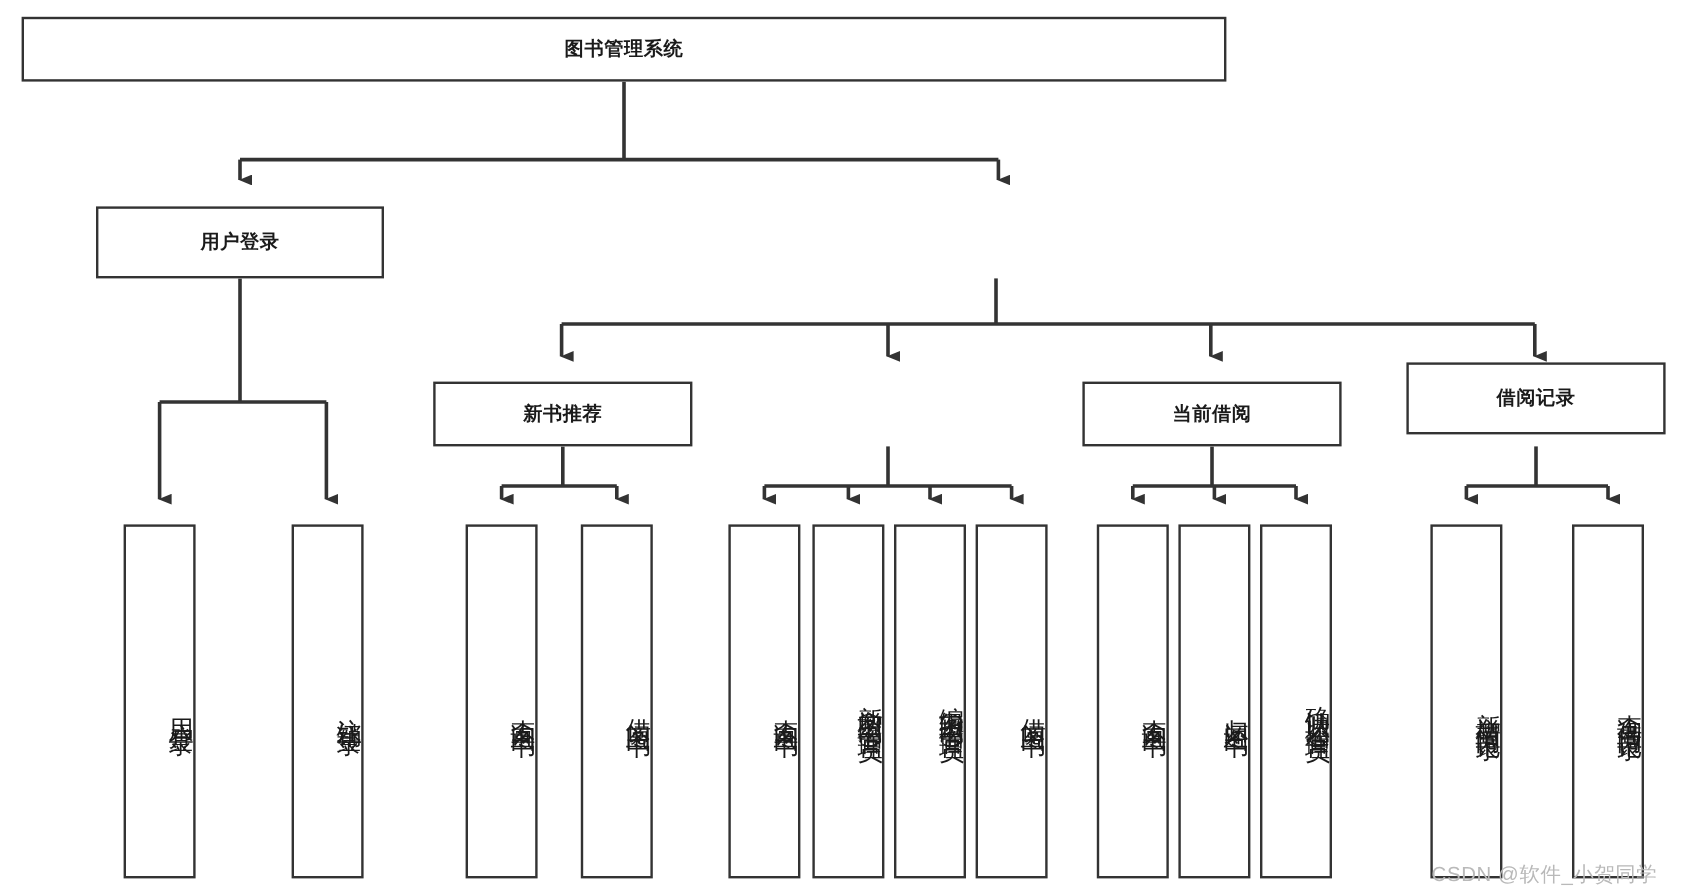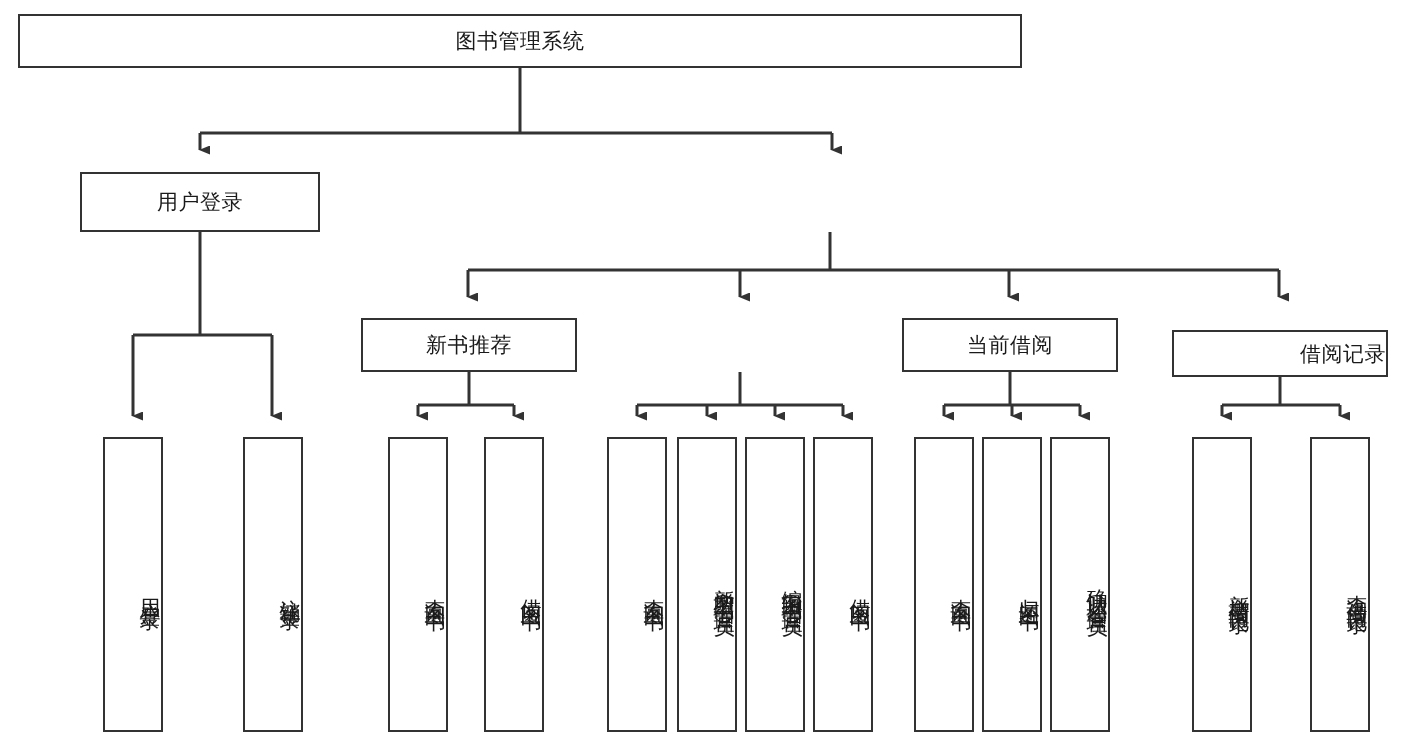--- a/index.html
+++ b/index.html
@@ -28,23 +28,24 @@
     position: absolute;
     box-sizing: border-box;
     border: 2px solid #333333;
     background: #ffffff;
     display: flex;
     align-items: center;
     justify-content: center;
     color: #1a1a1a;
   }
   .node-h {
-    font-size: 21px;
+    font-size: 16px;
     letter-spacing: 0.5px;
     white-space: nowrap;
+    font-weight: bold;
   }
   .node-v {
     font-size: 21px;
     writing-mode: vertical-rl;
     text-orientation: upright;
     letter-spacing: 4px;
     line-height: 1;
     align-items: flex-start;
     justify-content: center;
     padding-top: 10px;
@@ -123,21 +124,21 @@
   <div class="node node-h" style="left: 80px; top: 172px; width: 240px; height: 60px;">
     <span>用户登录</span>
   </div>
 
   <div class="node node-h" style="left: 361px; top: 318px; width: 216px; height: 54px;">
     <span>新书推荐</span>
   </div>
   <div class="node node-h" style="left: 902px; top: 318px; width: 216px; height: 54px;">
     <span>当前借阅</span>
   </div>
-  <div class="node node-h" style="left: 1172px; top: 330px; width: 216px; height: 47px; justify-content: flex-end;">
+  <div class="node node-h" style="left: 1172px; top: 302px; width: 216px; height: 60px;">
     <span>借阅记录</span>
   </div>
 
   <div class="node node-v" style="left: 103px; top: 437px; width: 60px; height: 295px;">
     <span class="vtext">用户登录</span>
   </div>
   <div class="node node-v" style="left: 243px; top: 437px; width: 60px; height: 295px;">
     <span class="vtext">注销登录</span>
   </div>
   <div class="node node-v" style="left: 388px; top: 437px; width: 60px; height: 295px;">
@@ -167,14 +168,15 @@
   <div class="node node-v" style="left: 1050px; top: 437px; width: 60px; height: 295px;">
     <span class="vtext">确认归还（管理员）</span>
   </div>
   <div class="node node-v" style="left: 1192px; top: 437px; width: 60px; height: 295px;">
     <span class="vtext">新增借阅记录</span>
   </div>
   <div class="node node-v" style="left: 1310px; top: 437px; width: 60px; height: 295px;">
     <span class="vtext">查询借阅记录</span>
   </div>
 
+  <div class="watermark" style="left: 1193px; top: 717px;">CSDN @软件_小贺同学</div>
 
 </div>
 
 </body></html>

